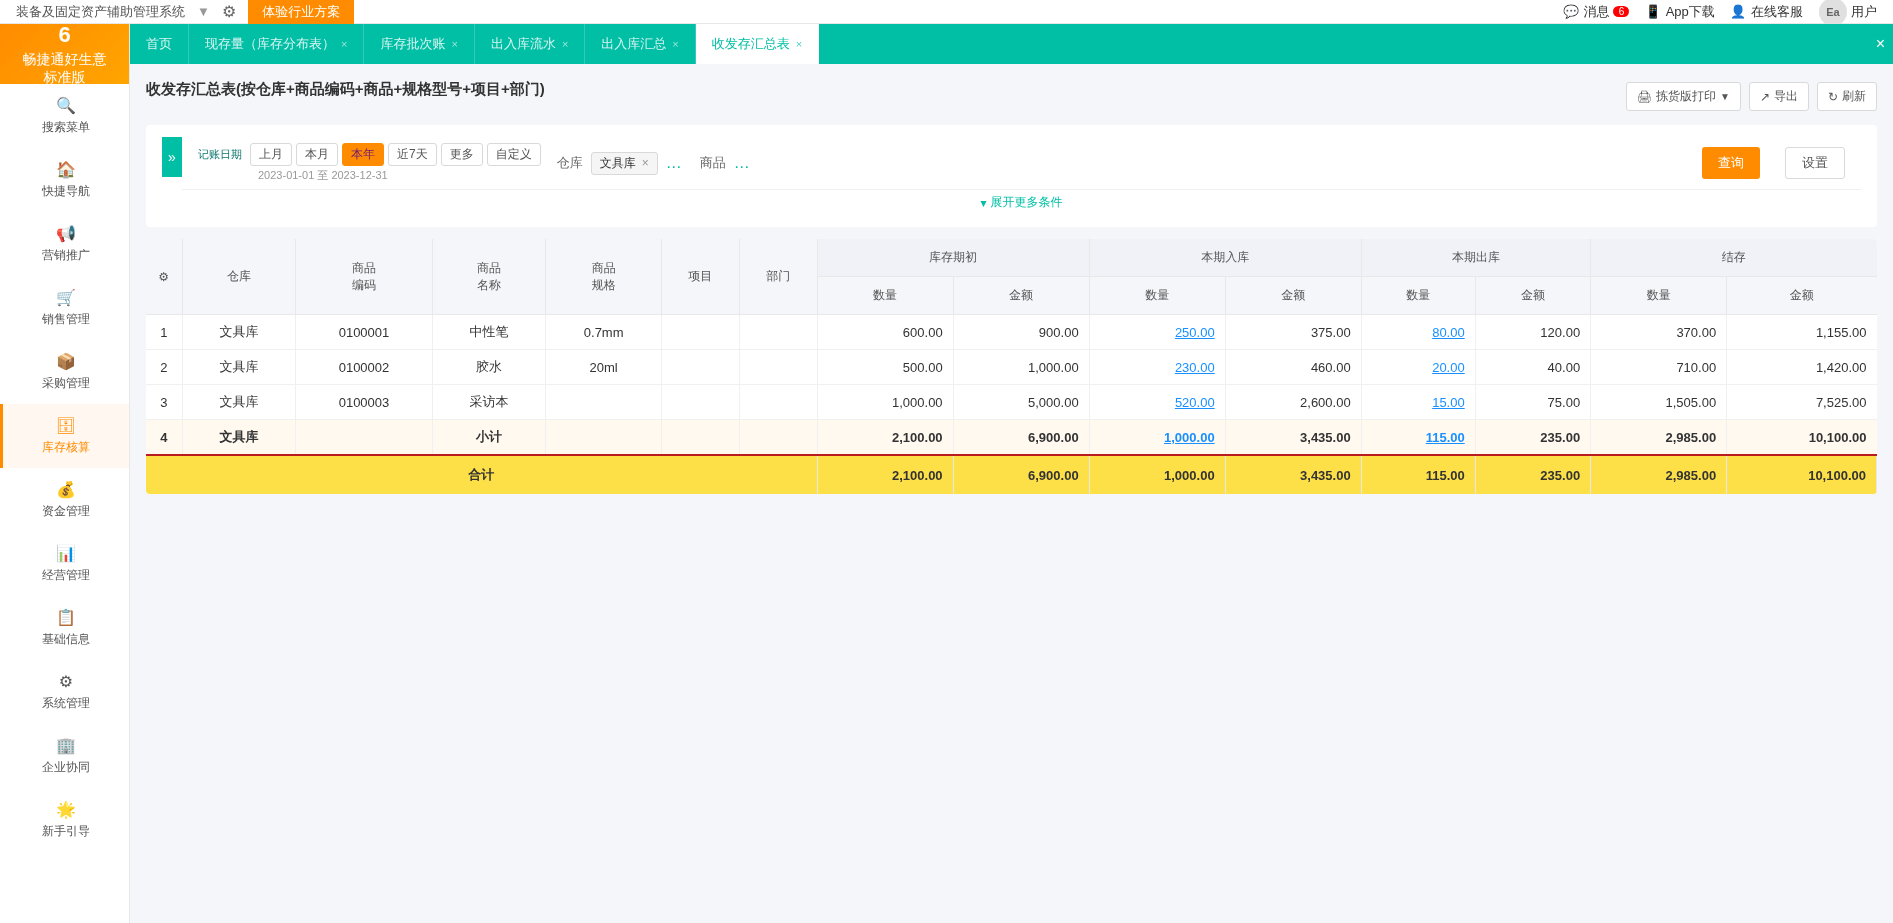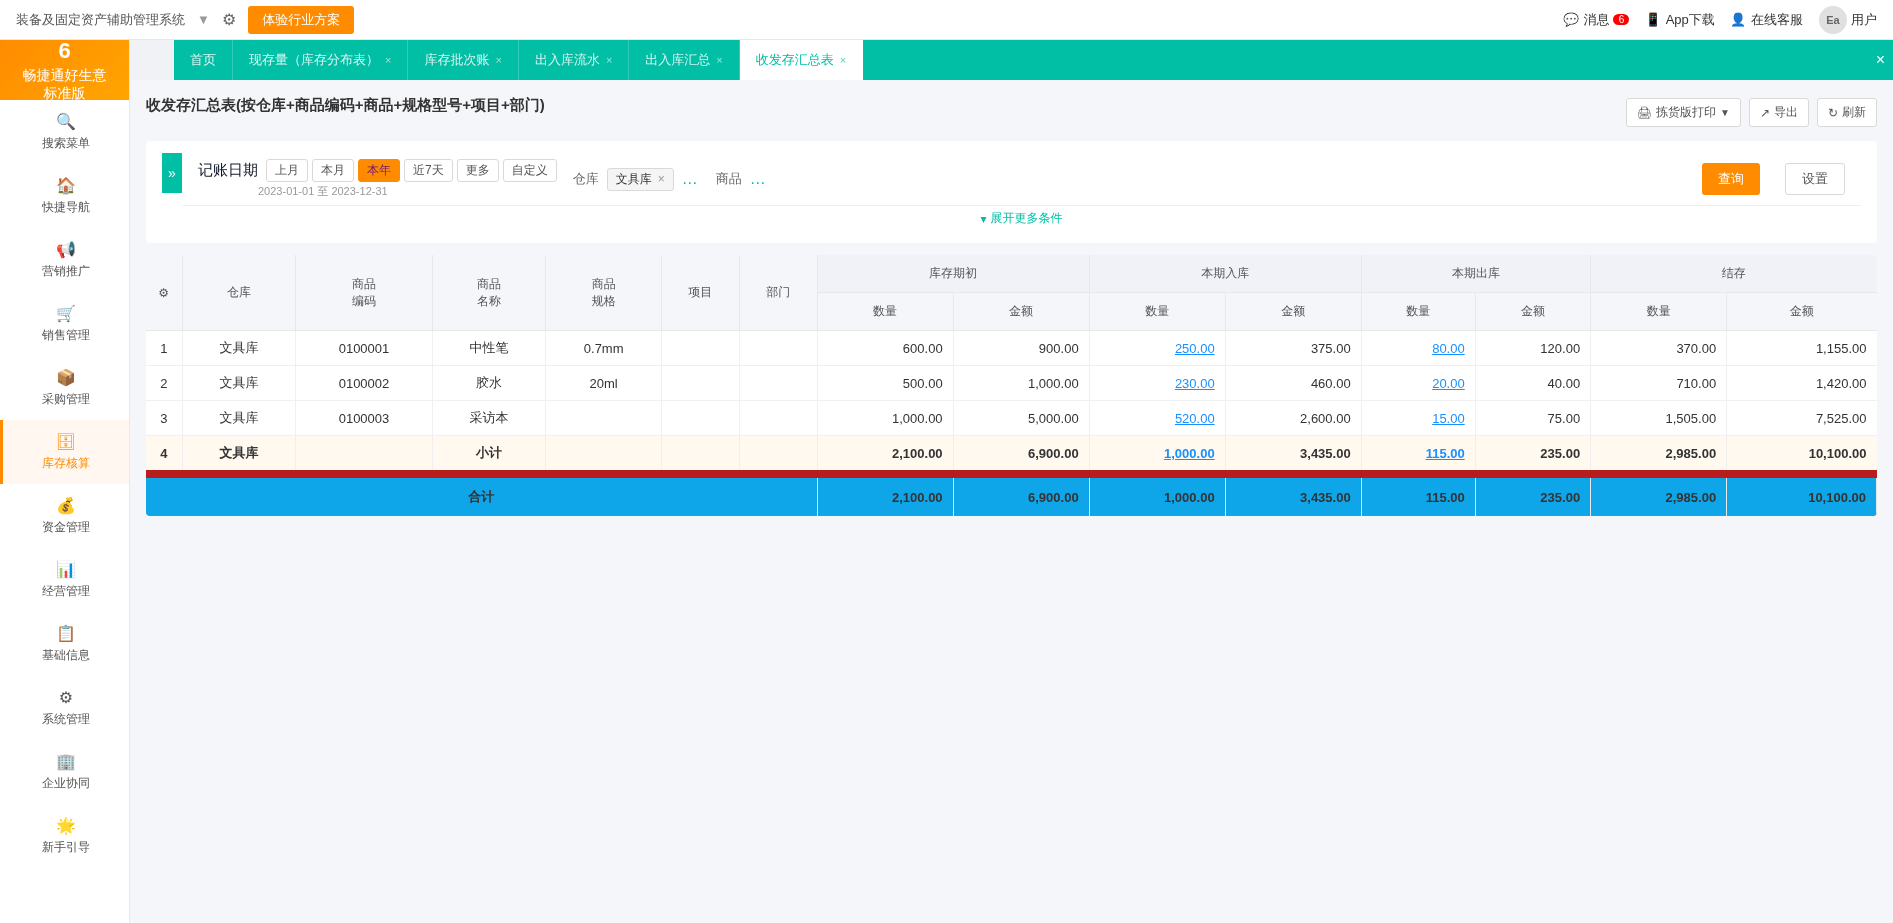--- a/index.html
+++ b/index.html
@@ -15,21 +15,21 @@
     .sidebar-logo .logo-icon { font-size: 22px; font-weight: bold; margin-bottom: 2px; }
     .sidebar-logo .logo-text { font-size: 14px; text-align: center; line-height: 1.3; }
     .sidebar-item { display: flex; flex-direction: column; align-items: center; padding: 12px 8px; cursor: pointer; color: #555; font-size: 12px; border-left: 3px solid transparent; }
     .sidebar-item.active { background: #fff7f0; color: #ff8c00; border-left-color: #ff8c00; }
     .sidebar-item .icon { font-size: 16px; margin-bottom: 4px; }
 
     
     .content-area { flex: 1; display: flex; flex-direction: column; overflow: hidden; }
 
     
-    .tab-bar { height: 40px; background: #00bfa5; display: flex; align-items: center; padding: 0 0 0 0; flex-shrink: 0; margin-left: 44px; }
+    .tab-bar { height: 40px; background: #00bfa5; display: flex; align-items: center; padding: 0 0 0 0; flex-shrink: 0; }
     .tab-item { height: 40px; display: flex; align-items: center; padding: 0 16px; color: rgba(255,255,255,0.85); cursor: pointer; font-size: 13px; white-space: nowrap; border-right: 1px solid rgba(255,255,255,0.2); }
     .tab-item.active { background: #fff; color: #00bfa5; font-weight: 500; }
     .tab-item .tab-close { margin-left: 6px; font-size: 11px; opacity: 0.7; }
     .tab-bar-end { margin-left: auto; padding-right: 8px; color: #fff; cursor: pointer; font-size: 16px; }
     .header-action-item { display: flex; align-items: center; gap: 4px; cursor: pointer; }
     .badge { background: #f00; color: #fff; border-radius: 10px; font-size: 10px; padding: 0 4px; min-width: 16px; text-align: center; }
     .user-avatar-text { width: 28px; height: 28px; border-radius: 50%; background: #e0e0e0; display: flex; align-items: center; justify-content: center; font-size: 11px; color: #666; font-weight: bold; }
 
     
     .page-content { flex: 1; padding: 16px; overflow-y: auto; background: #f5f6fa; }
@@ -53,26 +53,26 @@
     thead th { padding: 10px 8px; text-align: center; color: #555; font-weight: 500; border-bottom: 1px solid #e8e8e8; border-right: 1px solid #e8e8e8; white-space: nowrap; font-size: 12px; }
     thead th:last-child { border-right: none; }
     .th-group { background: #f0f2f8; }
     tbody tr { border-bottom: 1px solid #f0f0f0; }
     tbody td { padding: 8px 10px; text-align: center; color: #333; border-right: 1px solid #f0f0f0; font-size: 13px; }
     tbody td:last-child { border-right: none; }
     .td-link { color: #1890ff; cursor: pointer; text-decoration: underline; }
     .num-right { text-align: right; }
 
     
-    .table-footer { background: #0ea5e9; border-top: 8px solid #b91c1c; }
+    .table-footer { background: #fde047; border-top: 2px solid #b91c1c; }
     .table-footer td { padding: 10px 10px; font-weight: bold; font-size: 13px; text-align: right; border-right: 1px solid #e8e8e8; }
     .table-footer td:first-child { text-align: center; }
 
     
-    .app-topbar { height: 40px; background: #fff; display: flex; align-items: center; justify-content: space-between; padding: 0 16px; border-bottom: 1px solid #e8e8e8; flex-shrink: 0; }
+    .app-topbar { height: 24px; background: #fff; display: flex; align-items: center; justify-content: space-between; padding: 0 16px; border-bottom: 1px solid #e8e8e8; flex-shrink: 0; }
     .app-topbar-left { display: flex; align-items: center; gap: 12px; }
     .gear-btn { color: #666; cursor: pointer; font-size: 16px; }
     .experience-btn { background: #ff8c00; color: #fff; border: none; border-radius: 3px; padding: 5px 14px; cursor: pointer; font-size: 13px; }
 
     
     .row-subtotal td { font-weight: bold; }
 
     
     .expand-btn { background: #00bfa5; color: #fff; border: none; width: 20px; height: 40px; cursor: pointer; font-size: 14px; display: flex; align-items: center; justify-content: center; flex-shrink: 0; }
 
@@ -222,21 +222,21 @@
           </div>
         </div>
 
         <div class="filter-card">
           <div style="display:flex;align-items:flex-start;gap:0;">
             <button class="expand-btn">»</button>
             <div style="flex:1;">
               <div style="display:flex;align-items:center;gap:16px;padding:6px 16px;">
                 <div style="display:flex;align-items:flex-start;flex-direction:column;gap:2px;">
                   <div style="display:flex;align-items:center;gap:8px;">
-                    <span style="color:#0f172a;white-space:nowrap;font-size:15px;">记账日期</span>
+                    <span style="color:#0f766e;white-space:nowrap;font-size:11px;">记账日期</span>
                     <div class="date-shortcuts">
                       <button class="date-btn">上月</button>
                       <button class="date-btn">本月</button>
                       <button class="date-btn active">本年</button>
                       <button class="date-btn">近7天</button>
                       <button class="date-btn">更多</button>
                       <button class="date-btn">自定义</button>
                     </div>
                   </div>
                   <div style="font-size:11px;color:#999;margin-left:60px;">2023-01-01 至 2023-12-31</div>

